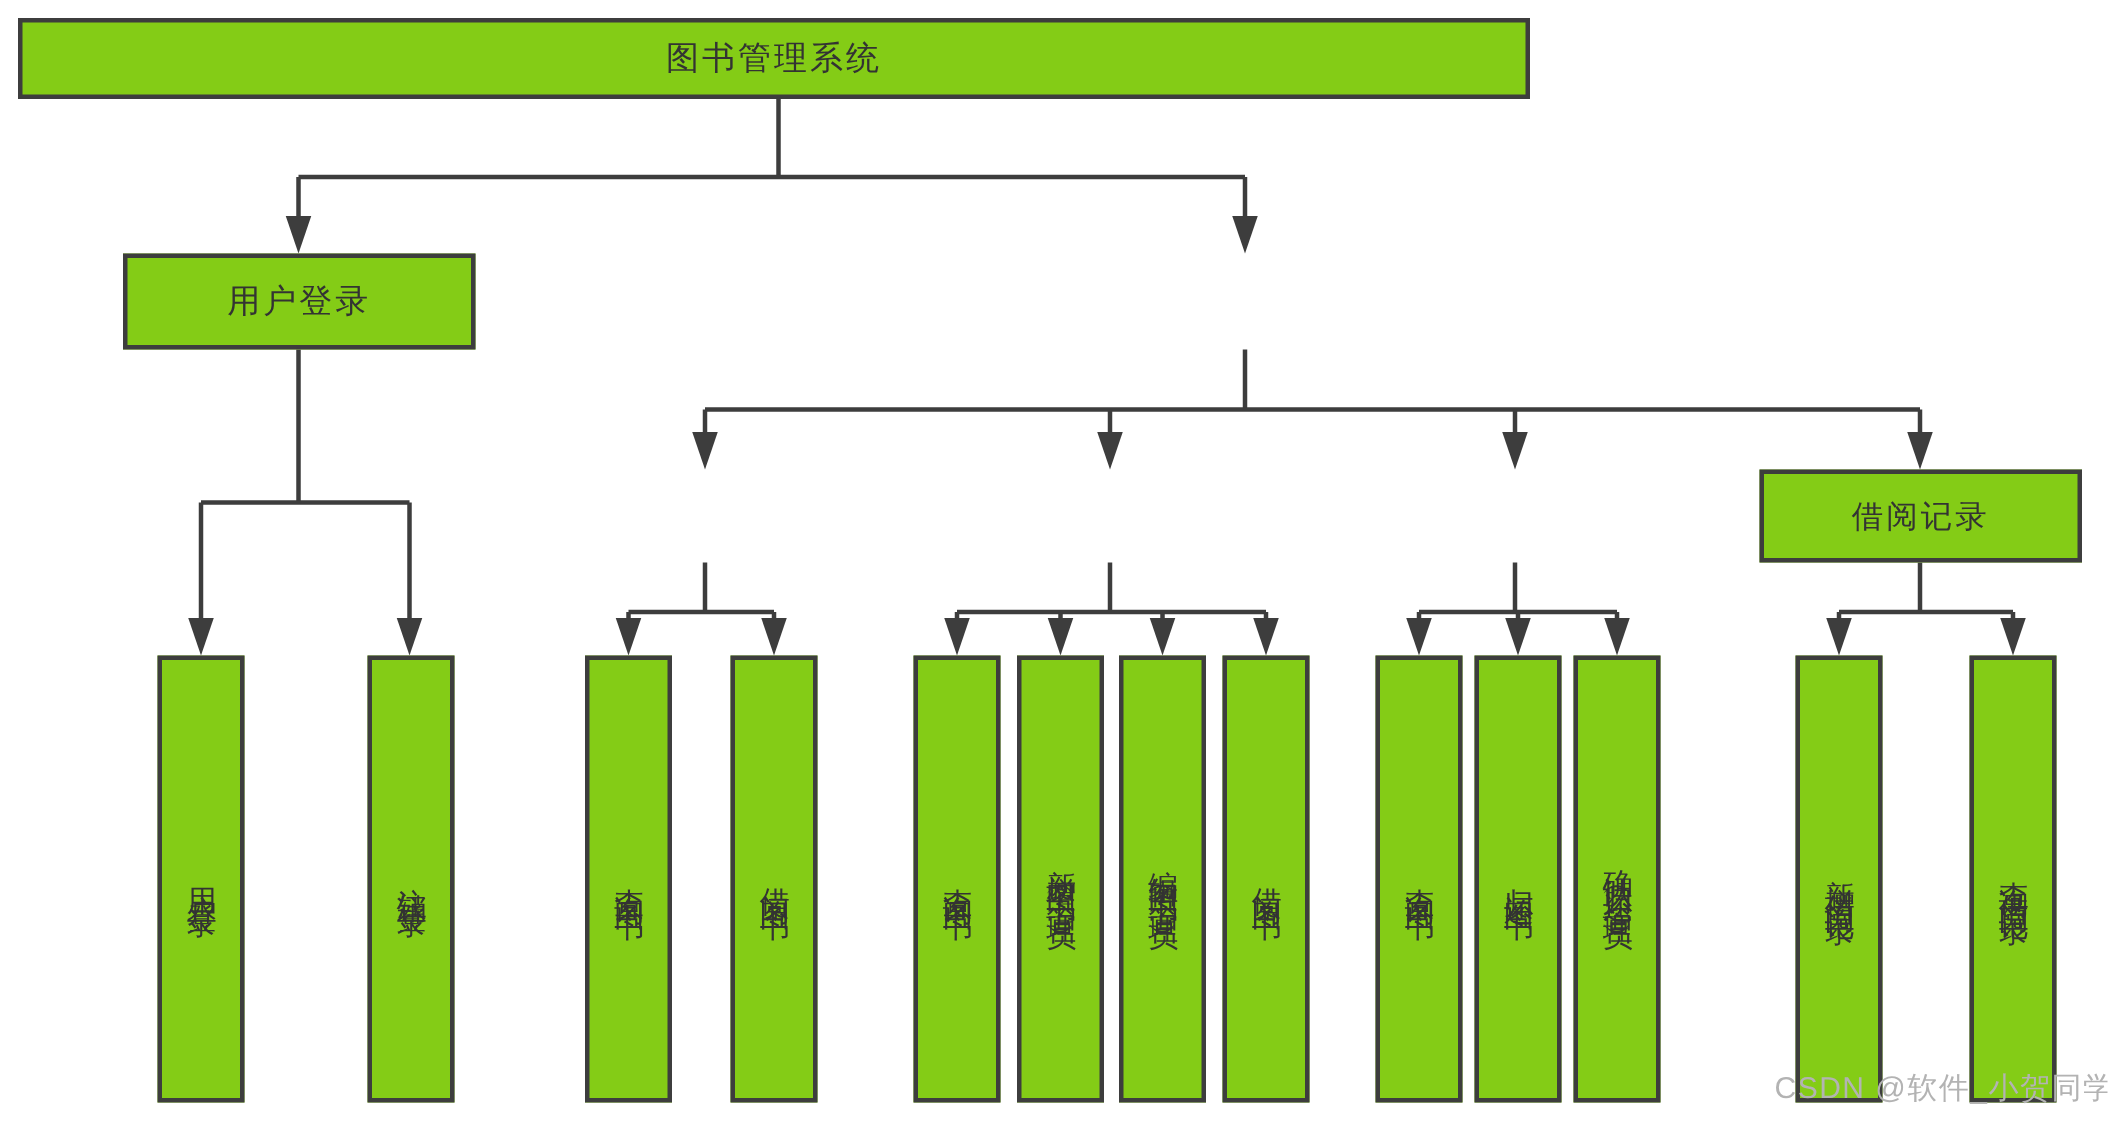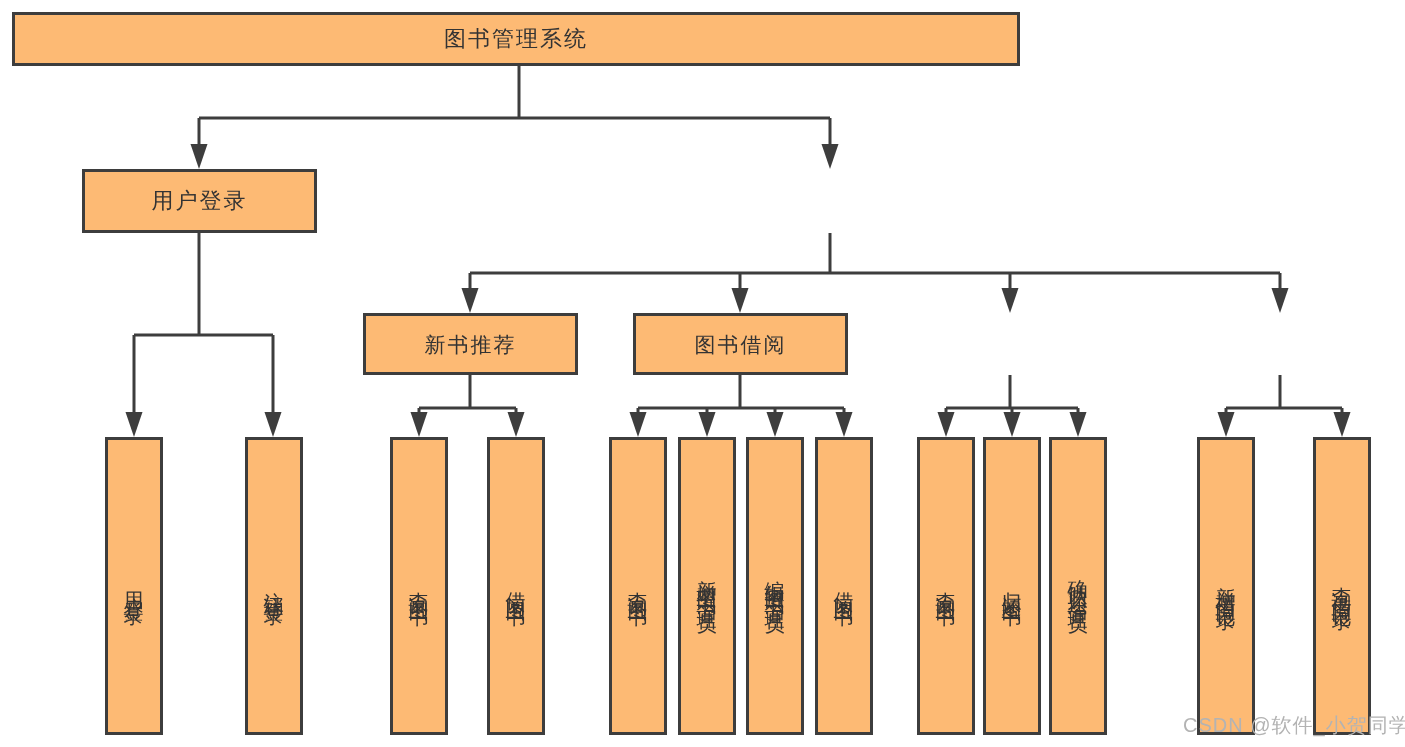--- a/index.html
+++ b/index.html
@@ -12,21 +12,21 @@
     background:#ffffff;
     position:relative;
     overflow:hidden;
     font-family:"Liberation Sans","DejaVu Sans",sans-serif;
   }
   .stage{position:absolute;left:0;top:0;width:1405px;height:747px;}
   svg.connectors{position:absolute;left:0;top:0;z-index:1;}
   .node{
     position:absolute;
     box-sizing:border-box;
-    background:#fdba74;
+    background:#84cc16;
     border:3px solid var(--line);
     display:flex;align-items:center;justify-content:center;
     color:var(--text);
     z-index:2;
   }
   .node .lbl{
     color:var(--text);
     letter-spacing:2px;
     line-height:1;
     white-space:nowrap;
@@ -117,25 +117,22 @@
     </svg>
 
   <div class="node root-node">
     <span class="lbl">图书管理系统</span>
   </div>
 
   <div class="node l2-node" style="left:82px">
     <span class="lbl">用户登录</span>
   </div>
 
-  <div class="node l3-node" style="left:363px">
-    <span class="lbl">新书推荐</span>
-  </div>
-  <div class="node l3-node" style="left:633px">
-    <span class="lbl">图书借阅</span>
+  <div class="node l3-node" style="left:1173px">
+    <span class="lbl">借阅记录</span>
   </div>
 
   <div class="node leaf" style="left:105px">
     <span class="vlbl">用户登录</span>
   </div>
   <div class="node leaf" style="left:245px">
     <span class="vlbl">注销登录</span>
   </div>
 
   <div class="node leaf" style="left:390px">

